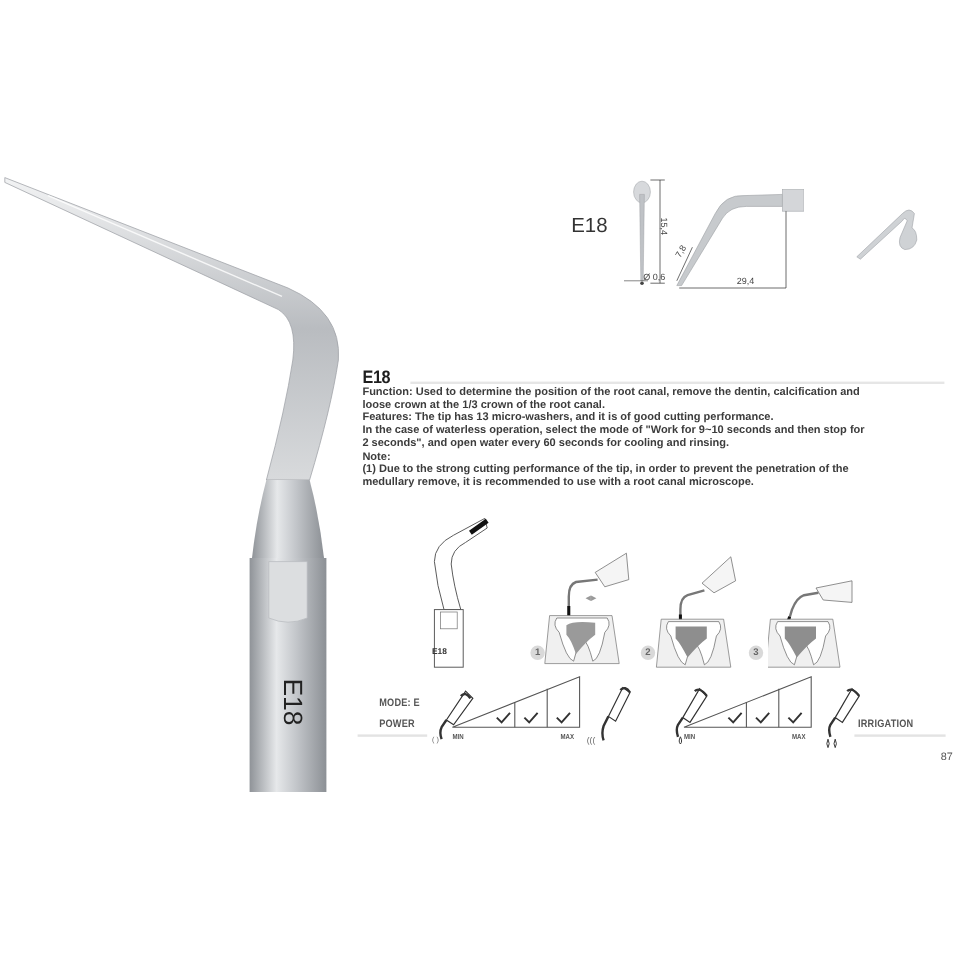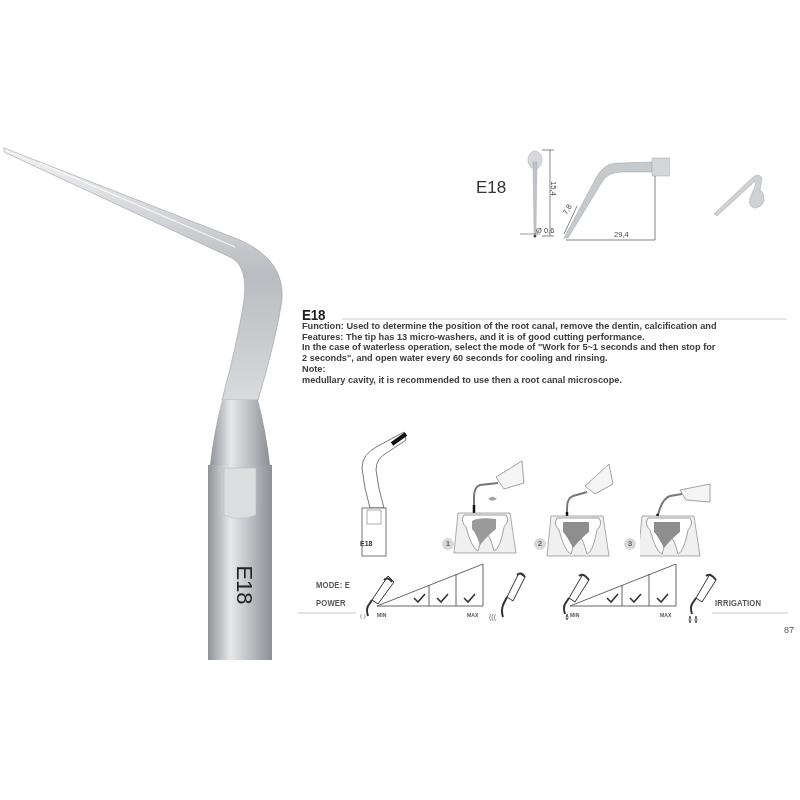--- a/index.html
+++ b/index.html
@@ -81,25 +81,27 @@
 <div class="abs dim" style="left:614px; top:230px;">29,4</div>
 
 <svg class="abs" style="left:712px; top:170px;" width="60" height="50">
   <path d="M2,44 L40,8 Q46,2 50,8 L48,20 Q52,22 52,30 Q50,38 42,38 Q36,36 38,28 L44,14 Q42,10 40,14 L5,46 Z" fill="#cfd2d5" stroke="#a0a3a7" stroke-width="0.5"></path>
 </svg>
 
 <div id="title" class="abs">E18</div>
 <div id="title-rule" class="abs"></div>
 <div id="desc" class="abs">
   <p>Function: Used to determine the position of the root canal, remove the dentin, calcification and</p>
+  <p>loose crown at the 1/3 crown of the root canal.</p>
   <p>Features: The tip has 13 micro-washers, and it is of good cutting performance.</p>
-  <p>In the case of waterless operation, select the mode of "Work for 5~1 seconds and then stop for</p>
+  <p>In the case of waterless operation, select the mode of "Work for 9~10 seconds and then stop for</p>
   <p>2 seconds", and open water every 60 seconds for cooling and rinsing.</p>
   <p>Note:</p>
-  <p>medullary cavity, it is recommended to use then a root canal microscope.</p>
+  <p>(1) Due to the strong cutting performance of the tip, in order to prevent the penetration of the</p>
+  <p>medullary remove, it is recommended to use with a root canal microscope.</p>
 </div>
 
 <svg class="abs" style="left:348px; top:428px;" width="60" height="130">
   <path d="M56,4 L30,18 Q14,26 14,40 Q16,60 22,80 L36,80 Q30,60 28,42 Q28,30 40,24 L58,12 Z" fill="#fff" stroke="#555" stroke-width="0.8"></path>
   <path d="M44,16 L58,6" stroke="#111" stroke-width="4"></path>
   <rect x="14" y="80" width="24" height="48" fill="#fff" stroke="#555" stroke-width="0.8"></rect>
   <rect x="19" y="82" width="14" height="14" fill="#fff" stroke="#777" stroke-width="0.6"></rect>
 </svg>
 <div class="abs" style="left:360px; top:540px; font-size:7px; font-weight:bold; color:#333;">E18</div>
 

